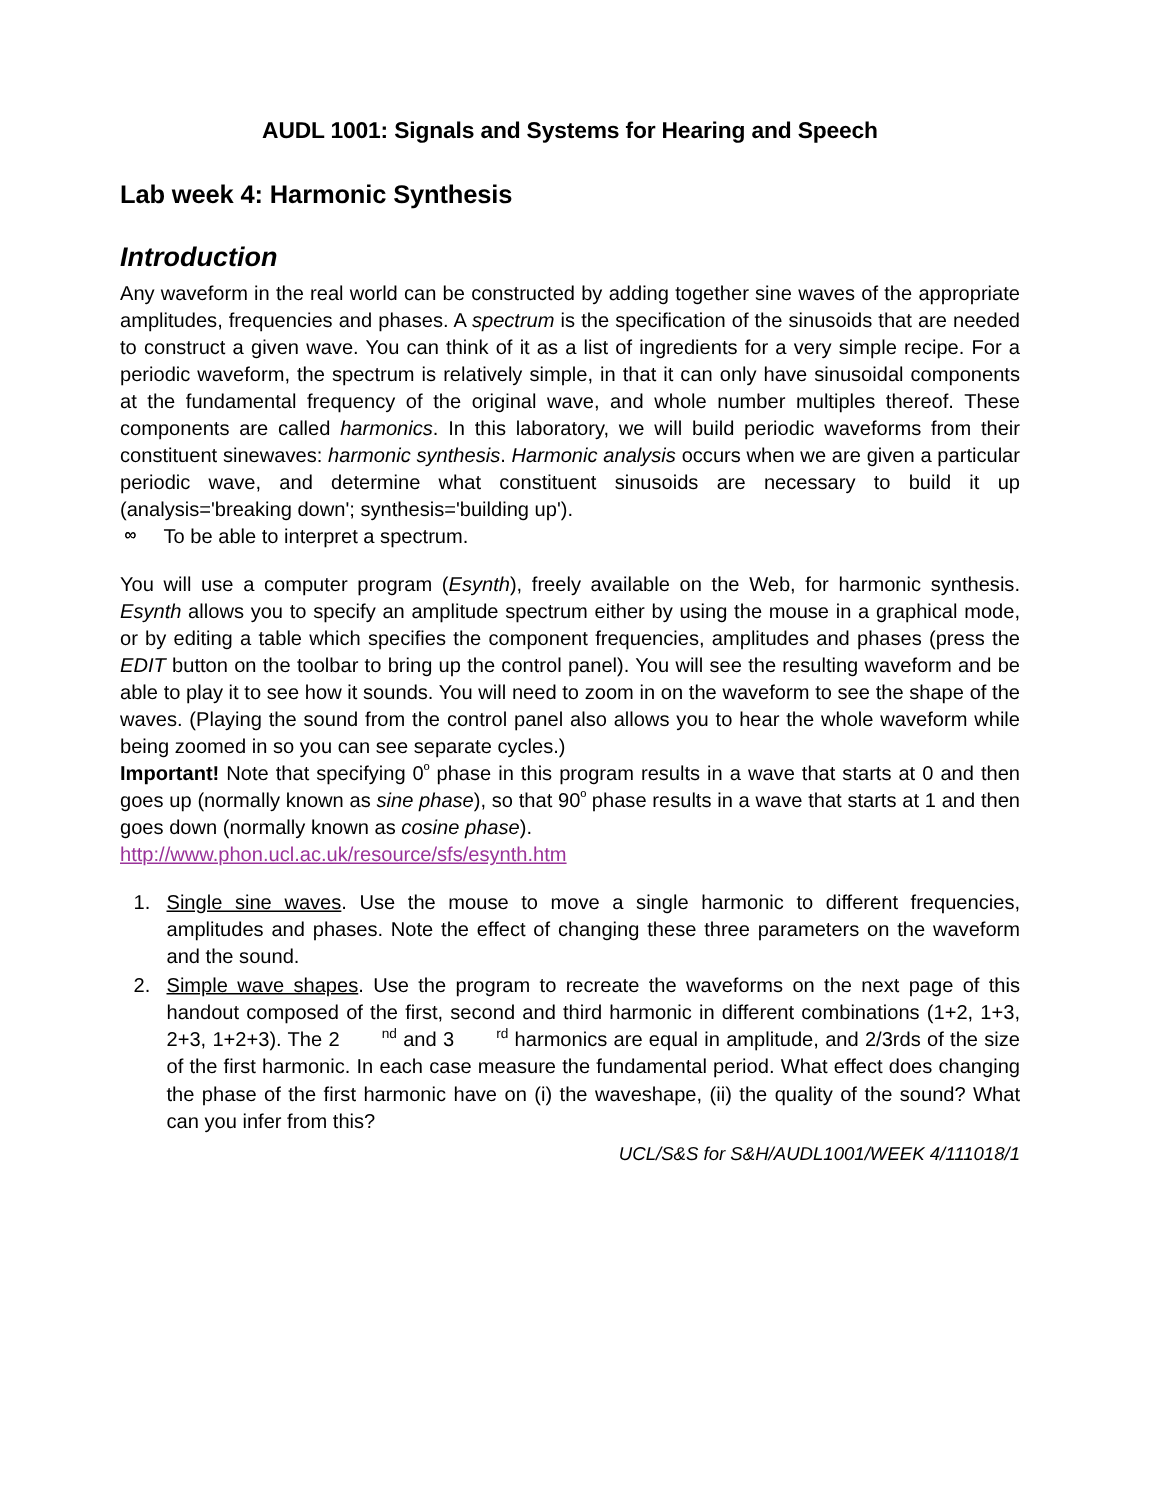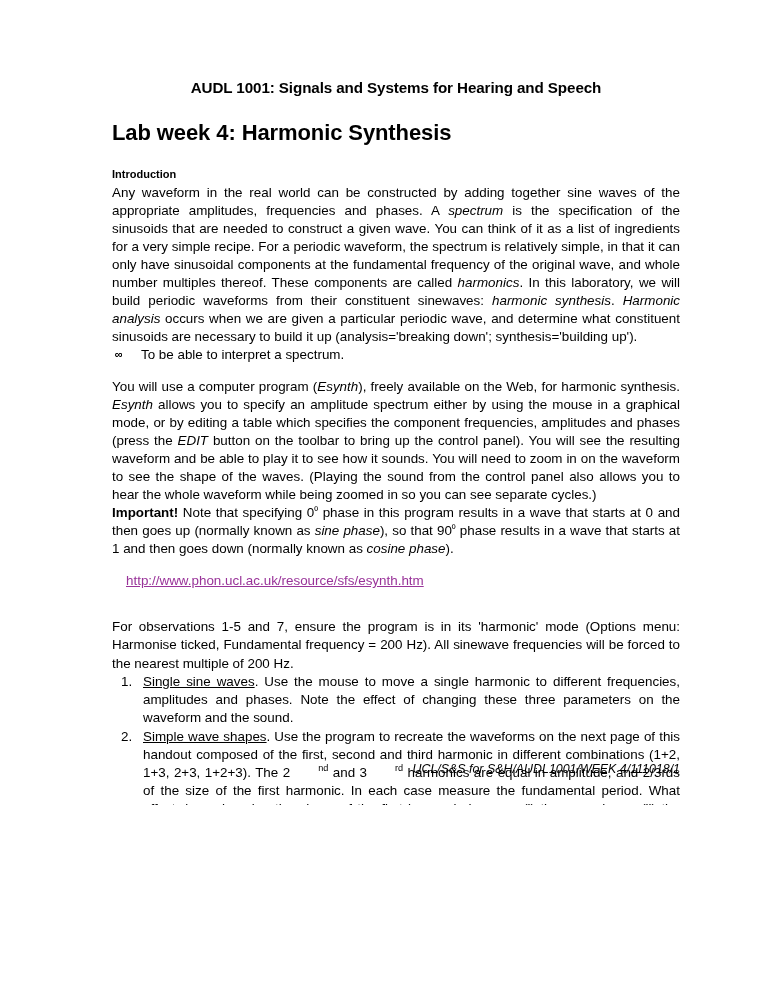--- a/index.html
+++ b/index.html
@@ -12,41 +12,42 @@
     height: 994px;
     font-family: "Liberation Sans", sans-serif;
     color: #000000;
     -webkit-font-smoothing: antialiased;
   }
   .page {
     position: relative;
     width: 768px;
     height: 805px;
     box-sizing: border-box;
-    padding: 78px 88px 0 112px;
+    padding: 78px 88px 0 80px;
     overflow: hidden;
   }
   .doc-title {
     text-align: center;
     font-size: 15.2px;
     font-weight: bold;
     line-height: 1.25;
     margin: 0 0 22px 0;
     letter-spacing: -0.1px;
   }
   .lab-title {
-    font-size: 22px;
+    font-size: 17px;
     font-weight: bold;
     line-height: 1.25;
     margin: 0 0 20px 0;
     letter-spacing: -0.1px;
   }
   .section-head {
-    font-size: 11px;
+    font-size: 18px;
     font-weight: bold;
+    font-style: italic;
     line-height: 1.3;
     margin: 0 0 3px 0;
   }
   p.body {
     font-size: 13.4px;
     line-height: 1.345;
     text-align: justify;
     margin: 0;
     text-justify: inter-word;
   }
@@ -114,21 +115,21 @@
     position: absolute;
     left: 9px;
     top: 0;
   }
   .link {
     color: #993399;
     text-decoration: underline;
     font-size: 13.4px;
     line-height: 1.345;
     display: inline-block;
-    margin: 14px;
+    margin: 0;
   }
   .link-block {
     margin: 0 0 14px 0;
   }
   .footer {
     position: absolute;
     left: 74px;
     right: 88px;
     bottom: 28px;
     text-align: right;
@@ -152,21 +153,20 @@
   <ul class="inf-list">
     <li><span class="bullet">∞</span></li>
     <li><span class="bullet">∞</span><span>To be able to interpret a spectrum.</span></li>
   </ul>
 
   <p class="body"><span>You will use a computer program (</span><i>Esynth</i><span>), freely available on the Web, for harmonic synthesis. </span><i>Esynth</i><span> allows you to specify an amplitude spectrum either by using the mouse in a graphical mode, or by editing a table which specifies the component frequencies, amplitudes and phases (press the </span><i>EDIT</i><span> button on the toolbar to bring up the control panel). You will see the resulting waveform and be able to play it to see how it sounds. You will need to zoom in on the waveform to see the shape of the waves. (Playing the sound from the control panel also allows you to hear the whole waveform while being zoomed in so you can see separate cycles.)</span></p>
   <p class="body gap-after"><b>Important!</b><span> Note that specifying 0</span><span class="deg">º</span><span> phase in this program results in a wave that starts at 0 and then goes up (normally known as </span><i>sine phase</i><span>), so that 90</span><span class="deg">º</span><span> phase results in a wave that starts at 1 and then goes down (normally known as </span><i>cosine phase</i><span>).</span></p>
 
   <div class="link-block"><a class="link" href="#">http://www.phon.ucl.ac.uk/resource/sfs/esynth.htm</a></div>
 
-  <p class="body gap-after-sm">For observations 1-5 and 7, ensure the program is in its 'harmonic' mode (Options menu: Harmonise ticked, Fundamental frequency = 200 Hz). All sinewave frequencies will be forced to the nearest multiple of 200 Hz.</p>
 
   <ol class="obs-list">
     <li><span class="num">1.</span><span class="u">Single sine waves</span><span>. Use the mouse to move a single harmonic to different frequencies, amplitudes and phases.  Note the effect of changing these three parameters on the waveform and the sound.</span></li>
     <li><span class="num">2.</span><span class="u">Simple wave shapes</span><span>. Use the program to recreate the waveforms on the next page of this handout composed of the first, second and third harmonic in different combinations (1+2, 1+3, 2+3, 1+2+3). The 2</span><sup>nd</sup><span> and 3</span><sup>rd</sup><span> harmonics are equal in amplitude, and 2/3rds of the size of the first harmonic. In each case measure the fundamental period. What effect does changing the phase of the first harmonic have on (i) the waveshape, (ii) the quality of the sound?  What can you infer from this?</span></li>
   </ol>
 
   <div class="footer">UCL/S&amp;S for S&amp;H/AUDL1001/WEEK 4/111018/1</div>
 
 </div>
 

